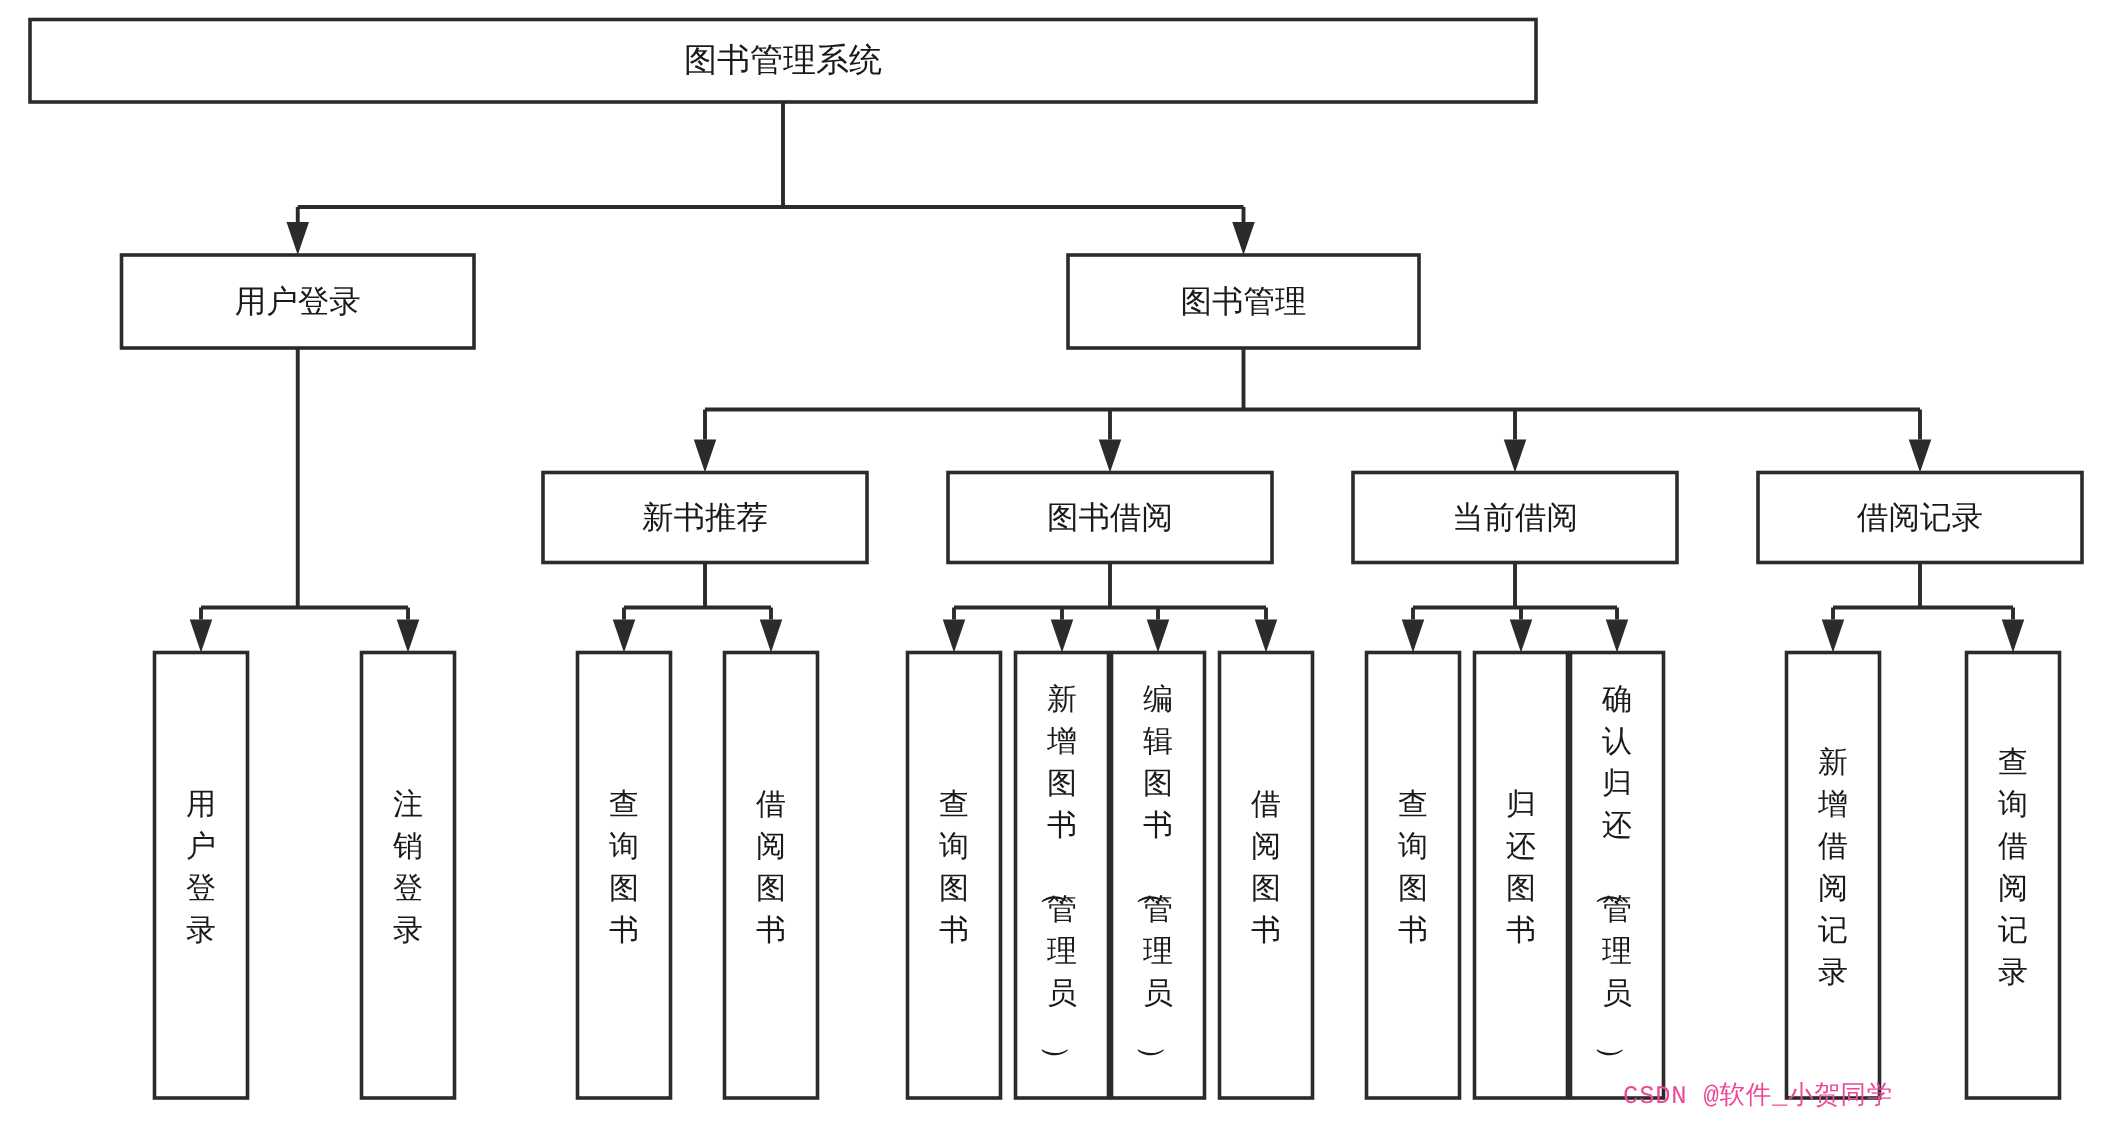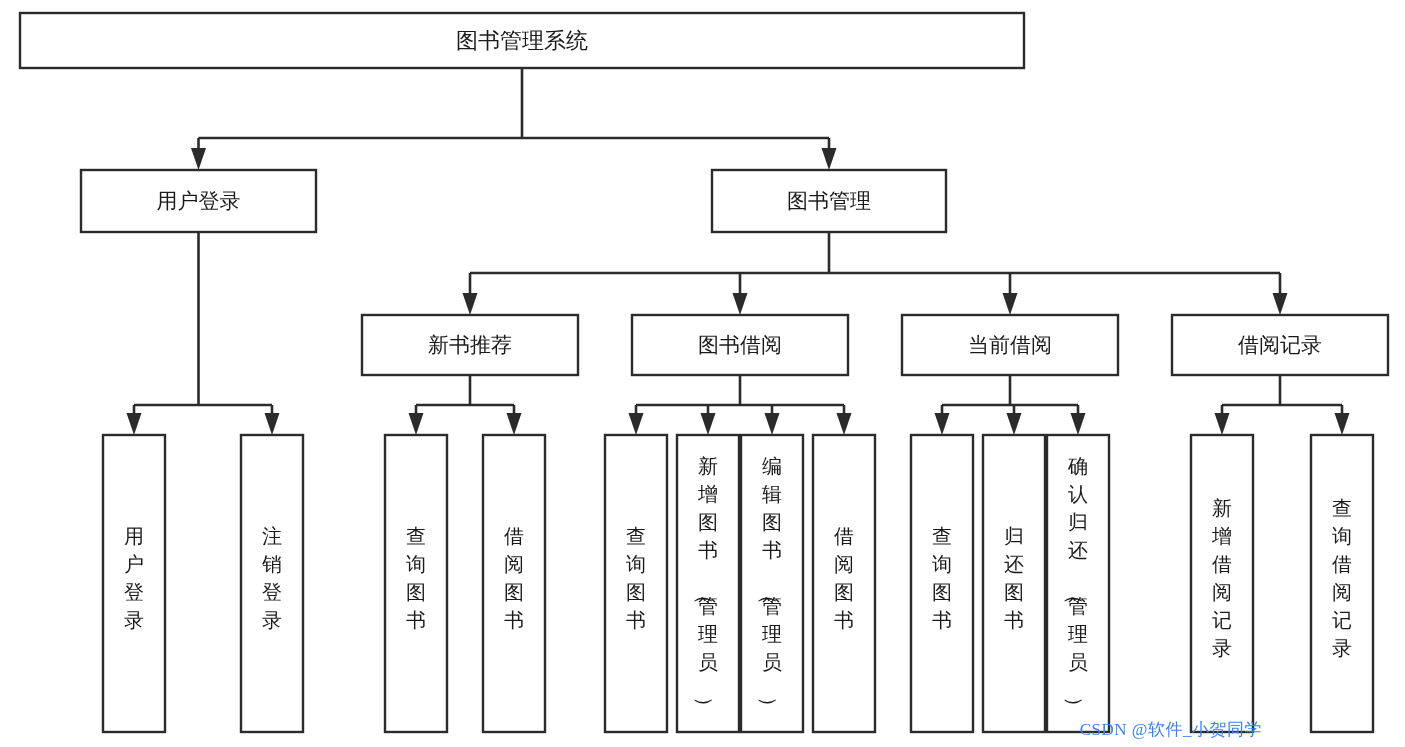--- a/index.html
+++ b/index.html
@@ -52,23 +52,23 @@
   .vert-label {
     fill: #1a1a1a;
     font-family: "DejaVu Sans", "Liberation Sans", sans-serif;
     font-size: 20px;
     text-anchor: middle;
   }
   .watermark {
     position: absolute;
     right: 12px;
     bottom: 6px;
-    font-family: Liberation Serif, serif;
+    font-family: Liberation Mono, monospace;
     font-size: 17px;
-    color: #3b82f6;
+    color: #ec4899;
     white-space: nowrap;
     letter-spacing: 0.5px;
     user-select: none;
   }
 </style>
 </head>
 <body>
 
 <div id="diagram-root">
   <svg class="tree" viewBox="0 0 1405 747">

